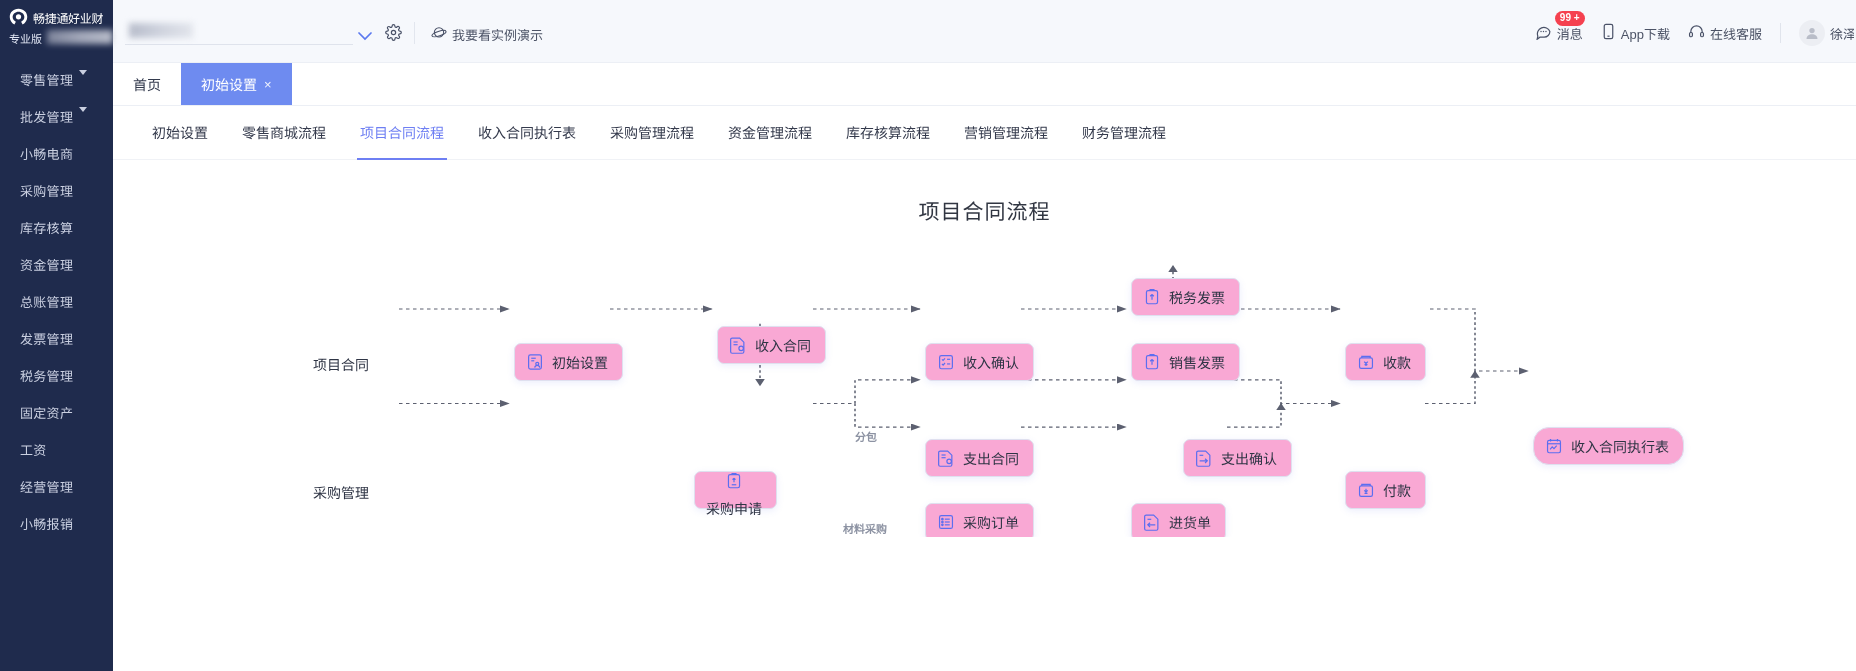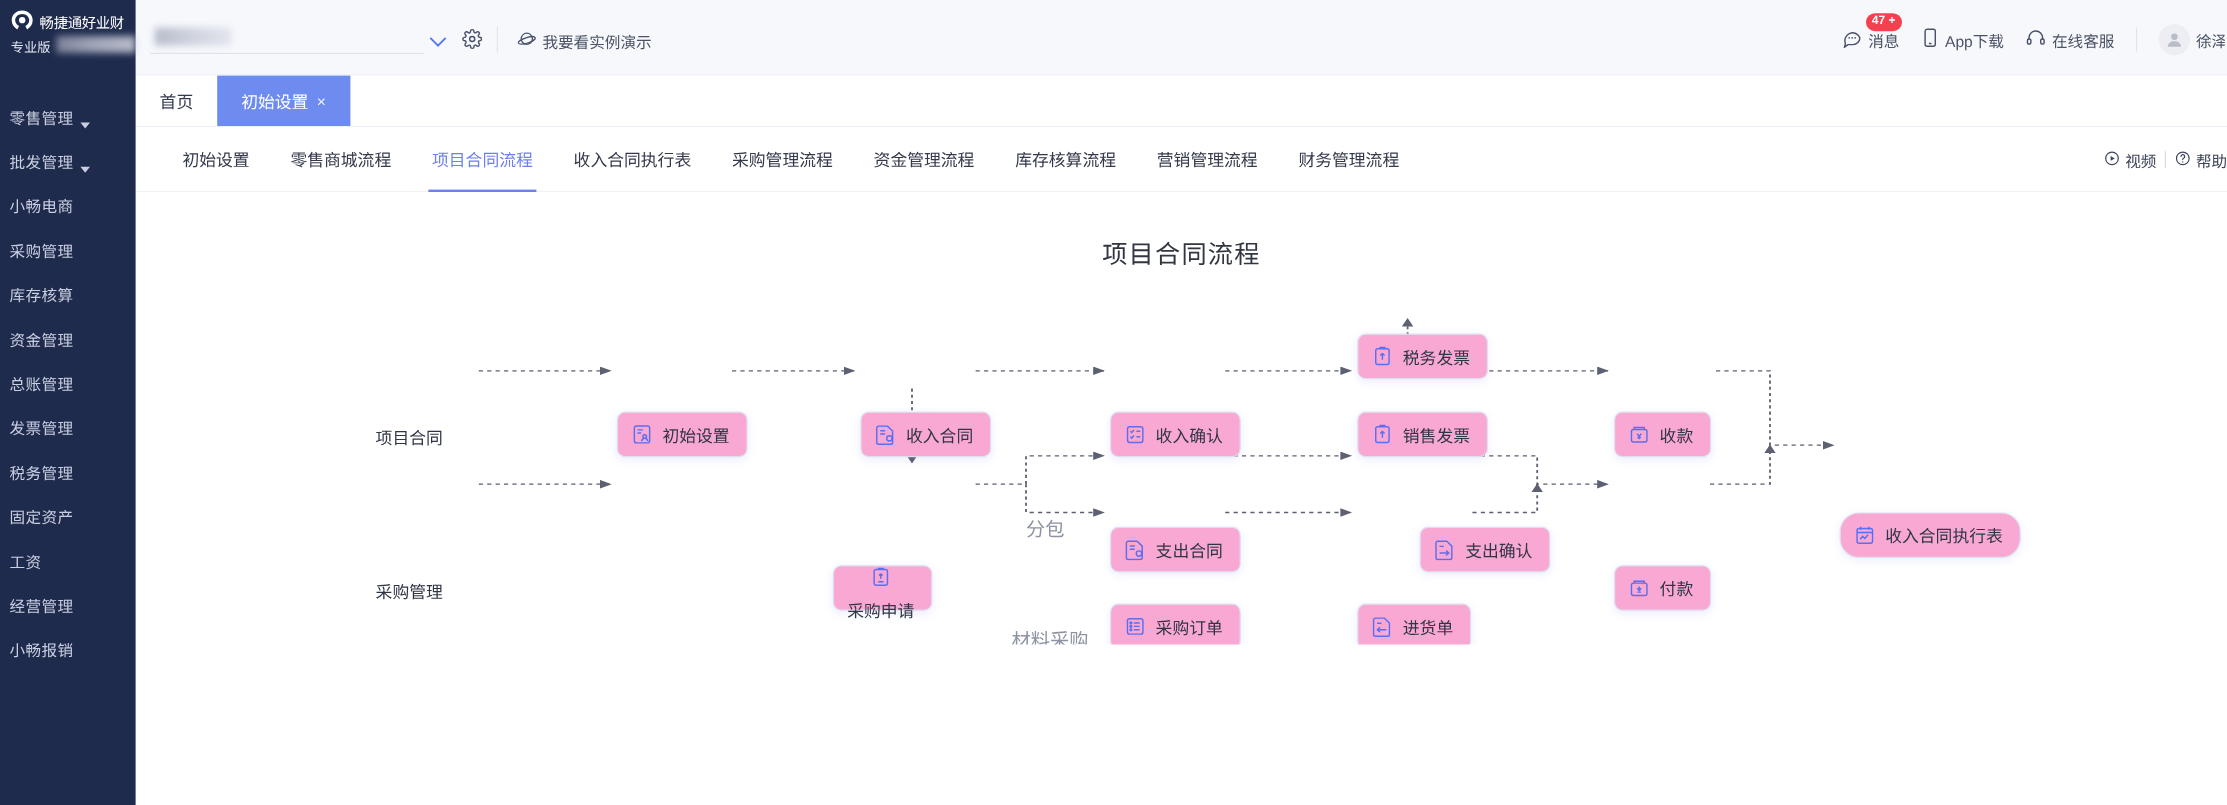--- a/index.html
+++ b/index.html
@@ -31,22 +31,22 @@
     display: inline-block; letter-spacing: 0px;
   }
   .blur-strip {
     position: absolute; left: 47px; top: 30px; width: 66px; height: 14px;
     background: linear-gradient(90deg,#8d93a8,#b9bdcc,#d2d5df);
     filter: blur(3px); opacity: .85;
   }
 
   .nav { margin-top: 7px; }
   .nav-item {
-    height: 37px; display: flex; align-items: flex-end;
-    padding-left: 8px; color: #c9cfe0; font-size: 13px;
+    height: 37px; display: flex; align-items: flex-start;
+    padding-left: 20px; color: #c9cfe0; font-size: 13px;
     cursor: pointer; white-space: nowrap; letter-spacing: .3px;
   }
   .nav-caret {
     margin-left: 6px; width: 0; height: 0;
     border-left: 4px solid transparent; border-right: 4px solid transparent;
     border-top: 5px solid #c9cfe0; display:inline-block;
   }
 
   
   .header {
@@ -156,21 +156,21 @@
     display: flex; align-items: center; gap: 8px;
     padding: 0 14px 0 11px; cursor: pointer; white-space: nowrap;
   }
   .node .nlabel { font-size: 14px; color: #2f3545; }
   .node .nicon { width: 18px; height: 18px; flex: 0 0 18px; }
 
   .rowlabel {
     position: absolute; font-size: 14px; color: #2f3545; white-space: nowrap;
   }
   .edgelabel {
-    position: absolute; font-size: 16px; color: #8d93a3; white-space: nowrap;
+    position: absolute; font-size: 11px; color: #8d93a3; white-space: nowrap; font-weight: bold;
   }
   .svg-layer {
     position: absolute; left: 0; top: 0; width: 100%; height: 100%;
     pointer-events: none;
   }
 </style>
 </head>
 <body>
 
 <div id="app">
@@ -263,21 +263,21 @@
 
     <div class="hdr-right" id="hdr-actions">
         <div class="hdr-act">
           <span><svg width="17" height="17" viewBox="0 0 24 24" fill="none" stroke="#4a5268" stroke-width="1.7">
               <path d="M21 12a8 8 0 0 1-8 8H7l-4 3 1-4.4A8 8 0 1 1 21 12z"></path>
               <circle cx="8.5" cy="12" r="1" fill="#4a5268" stroke="none"></circle>
               <circle cx="12" cy="12" r="1" fill="#4a5268" stroke="none"></circle>
               <circle cx="15.5" cy="12" r="1" fill="#4a5268" stroke="none"></circle>
             </svg></span>
           <span>消息</span>
-          <span class="badge">47 +</span>
+          <span class="badge">99 +</span>
         </div>
         <div class="hdr-act">
           <span><svg width="15" height="17" viewBox="0 0 18 24" fill="none" stroke="#4a5268" stroke-width="1.7">
               <rect x="3" y="2" width="12" height="20" rx="2.4"></rect>
               <line x1="7.5" y1="18.6" x2="10.5" y2="18.6"></line>
             </svg></span>
           <span>App下载</span>
         </div>
         <div class="hdr-act">
           <span><svg width="17" height="17" viewBox="0 0 24 24" fill="none" stroke="#4a5268" stroke-width="1.7">
@@ -315,42 +315,20 @@
         <div class="subtab">初始设置</div>
         <div class="subtab">零售商城流程</div>
         <div class="subtab active">项目合同流程</div>
         <div class="subtab">收入合同执行表</div>
         <div class="subtab">采购管理流程</div>
         <div class="subtab">资金管理流程</div>
         <div class="subtab">库存核算流程</div>
         <div class="subtab">营销管理流程</div>
         <div class="subtab">财务管理流程</div>
       </div>
-    <div class="subnav-right">
-      <div class="snr-item">
-        <span>
-          <svg width="14" height="14" viewBox="0 0 24 24" fill="none" stroke="#3c4459" stroke-width="1.7">
-            <circle cx="12" cy="12" r="9"></circle>
-              <path d="M10 8.5 L16 12 L10 15.5 Z" fill="#3c4459" stroke="none"></path>
-          </svg>
-        </span>
-        <span>视频</span>
-      </div>
-      <span class="snr-sep"></span>
-      <div class="snr-item">
-        <span>
-          <svg width="14" height="14" viewBox="0 0 24 24" fill="none" stroke="#3c4459" stroke-width="1.7">
-            <circle cx="12" cy="12" r="9"></circle>
-            <path d="M9.5 9.2a2.6 2.6 0 1 1 3.4 2.5c-.7.3-1 .8-1 1.6v.4" stroke-linecap="round"></path>
-            <circle cx="12" cy="17" r=".9" fill="#3c4459" stroke="none"></circle>
-          </svg>
-        </span>
-        <span>帮助</span>
-      </div>
-    </div>
   </div>
 
   <main class="canvas">
     <div class="flow-title">项目合同流程</div>
 
     <svg class="svg-layer" viewBox="0 0 1743 511" preserveAspectRatio="none">
       <defs>
         <marker id="ah" markerWidth="7" markerHeight="7" refX="6" refY="3.2" orient="auto">
           <path d="M0,0 L6.5,3.2 L0,6.4 z" fill="#5c6070"></path>
         </marker>
@@ -388,21 +366,21 @@
         <div class="node" style="left: 401px; top: 183px;">
           <span class="nicon"><svg viewBox="0 0 24 24" fill="none" stroke="#5b6ef0" stroke-width="1.6">
               <rect x="3.5" y="2.6" width="17" height="18.8" rx="2.4"></rect>
               <line x1="7" y1="7" x2="13" y2="7"></line>
               <line x1="7" y1="10.4" x2="11" y2="10.4"></line>
               <circle cx="15" cy="14.4" r="2"></circle>
               <path d="M11.6 19.4c.3-1.8 1.7-3 3.4-3s3.1 1.2 3.4 3"></path>
             </svg></span>
           <span class="nlabel">初始设置</span>
         </div>
-        <div class="node" style="left: 604px; top: 183px; text-align: right;">
+        <div class="node" style="left: 604px; top: 166px; text-align: right;">
           <span class="nicon"><svg viewBox="0 0 24 24" fill="none" stroke="#5b6ef0" stroke-width="1.6">
               <path d="M4.2 2.8h10l5.6 5.4v12.8a2 2 0 0 1-2 2H4.2a2 2 0 0 1-2-2V4.8a2 2 0 0 1 2-2z"></path>
               <line x1="6" y1="8" x2="11.5" y2="8"></line>
               <line x1="6" y1="11.6" x2="11.5" y2="11.6"></line>
               <circle cx="16.2" cy="16.4" r="3"></circle>
             </svg></span>
           <span class="nlabel">收入合同</span>
         </div>
         <div class="node" style="left: 812px; top: 183px;">
           <span class="nicon"><svg viewBox="0 0 24 24" fill="none" stroke="#5b6ef0" stroke-width="1.6">

